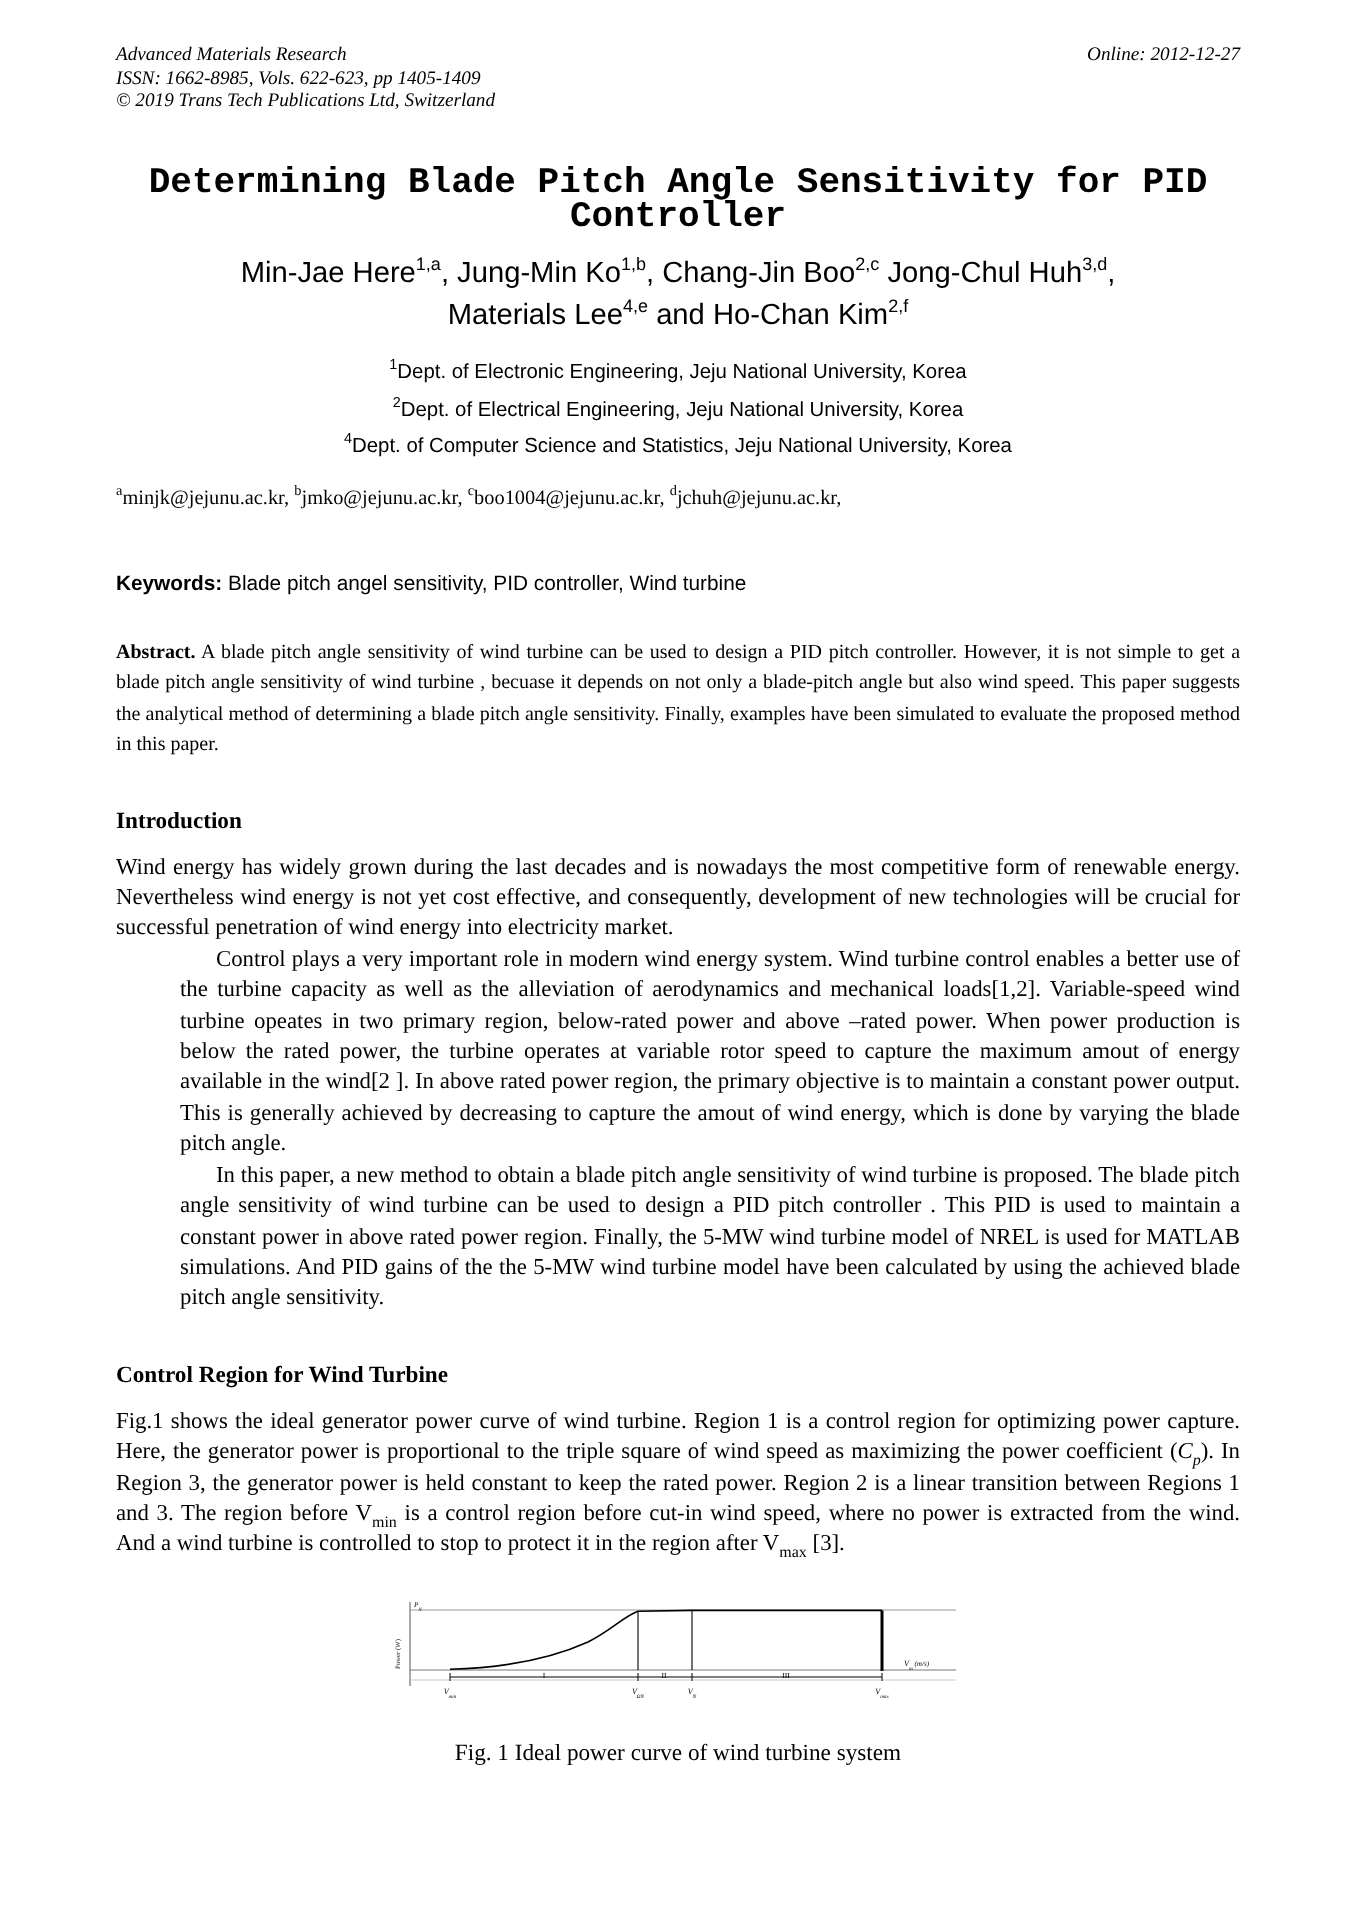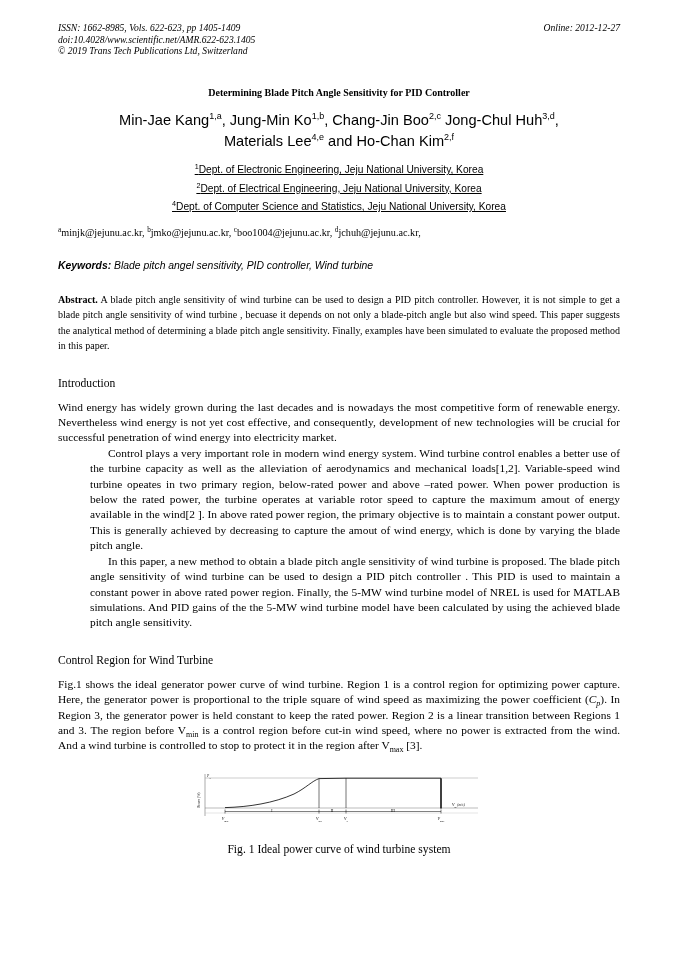--- a/index.html
+++ b/index.html
@@ -41,23 +41,23 @@
     right: 0;
     top: 0;
     font-style: italic;
     font-size: 9.6px;
     white-space: nowrap;
   }
 
   
   .paper-title {
     text-align: center;
-    font-family: Liberation Serif, serif;
+    font-family: Liberation Mono, monospace;
     font-weight: bold;
-    font-size: 10px;
+    font-size: 18px;
     line-height: 17px;
     margin-top: 14px;
   }
 
   
   .authors {
     text-align: center;
     font-family: "Liberation Sans", sans-serif;
     font-size: 14.6px;
     line-height: 21px;
@@ -65,57 +65,55 @@
   }
   .authors sup { font-size: 9px; vertical-align: super; line-height: 0; text-align: right; }
 
   
   .affiliations {
     text-align: center;
     font-family: "Liberation Sans", sans-serif;
     font-size: 10.2px;
     line-height: 18.5px;
     margin-top: 9px;
-    text-decoration: underline;
   }
   .affiliations div sup { font-size: 7.2px; vertical-align: super; line-height: 0; }
 
   
   .emails {
     font-family: Liberation Serif, serif;
     font-size: 10.2px;
     line-height: 15.5px;
     margin-top: 8px;
   }
   .emails sup { font-size: 7.2px; vertical-align: super; line-height: 0; }
 
   
   .keywords {
     font-family: "Liberation Sans", sans-serif;
     font-size: 10.4px;
     line-height: 14px;
-    margin-top: 19px;
-    font-style: italic;
+    margin-top: 29px;
   }
   .keywords .kw-label { font-weight: bold; }
 
   
   .abstract {
     font-family: "Liberation Serif", serif;
     font-size: 10px;
     line-height: 15.4px;
     text-align: justify;
     margin-top: 19px;
   }
   .abstract .ab-label { font-weight: bold; }
 
   
   .section-heading {
     font-family: "Liberation Serif", serif;
-    font-weight: normal;
+    font-weight: bold;
     font-size: 11.6px;
     line-height: 15px;
     margin-top: 22px;
   }
 
   
   .body-par {
     font-family: "Liberation Serif", serif;
     font-size: 11.4px;
     line-height: 15.4px;
@@ -147,31 +145,31 @@
   }
 </style>
 </head>
 <body>
 
 <div id="page">
   <div class="content">
 
     <div class="journal-header">
       <div class="left-block">
+        <div>Advanced Materials Research</div>
         <div>ISSN: 1662-8985, Vols. 622-623, pp 1405-1409</div>
-        <div>doi:10.4028/www.scientific.net/AMR.622-623.1405</div>
         <div>© 2019 Trans Tech Publications Ltd, Switzerland</div>
       </div>
       <div class="online-date">Online: 2012-12-27</div>
     </div>
 
     <div class="paper-title">Determining Blade Pitch Angle Sensitivity for PID Controller</div>
 
     <div class="authors">
-      <div id="author-line-1"><span>Min-Jae Kang</span><sup>1,a</sup>, <span>Jung-Min Ko</span><sup>1,b</sup>, <span>Chang-Jin Boo</span><sup>2,c</sup> <span>Jong-Chul Huh</span><sup>3,d</sup>,</div>
+      <div id="author-line-1"><span>Min-Jae Here</span><sup>1,a</sup>, <span>Jung-Min Ko</span><sup>1,b</sup>, <span>Chang-Jin Boo</span><sup>2,c</sup> <span>Jong-Chul Huh</span><sup>3,d</sup>,</div>
       <div id="author-line-2"><span>Materials Lee</span><sup>4,e</sup> and <span>Ho-Chan Kim</span><sup>2,f</sup></div>
     </div>
 
     <div class="affiliations" id="affiliation-list">
         <div><sup>1</sup><span>Dept. of Electronic Engineering, Jeju National University, Korea</span></div>
         <div><sup>2</sup><span>Dept. of Electrical Engineering, Jeju National University, Korea</span></div>
         <div><sup>4</sup><span>Dept. of Computer Science and Statistics, Jeju National University, Korea</span></div>
       </div>
 
     <div class="emails">

